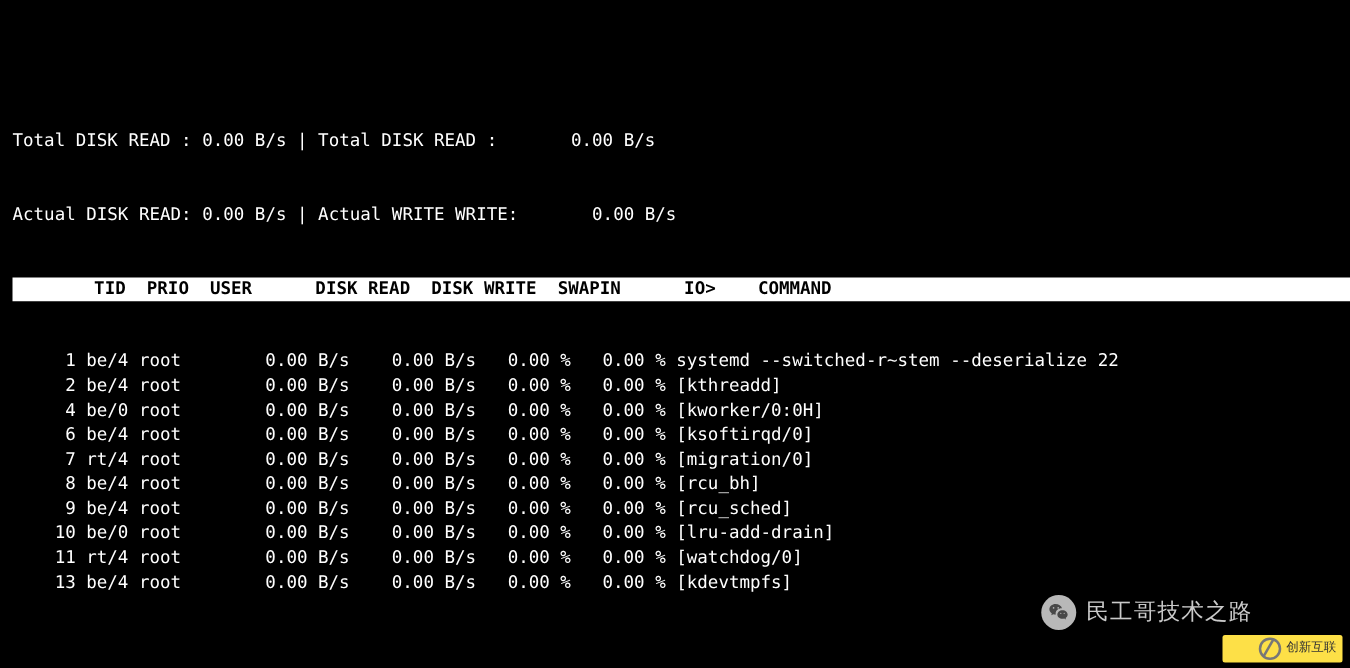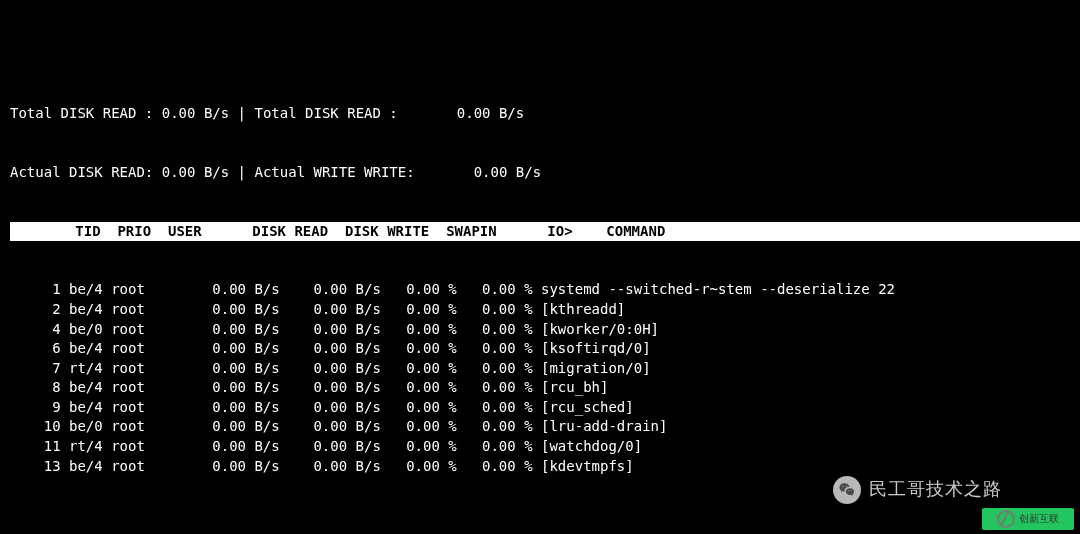--- a/index.html
+++ b/index.html
@@ -54,31 +54,32 @@
   .watermark .wx-text {
     color: #eee;
     font-family: "PingFang SC","Microsoft YaHei",sans-serif;
     font-size: 18px;
     letter-spacing: 1px;
   }
   .brand {
     position: absolute;
     right: 6px;
     bottom: 4px;
-    width: 92px;
+    width: 72px;
     height: 22px;
-    background: #22c55e;
+    background: #fde047;
     color: #333;
     font-family: "PingFang SC","Microsoft YaHei",sans-serif;
     font-size: 10px;
     display: flex;
     align-items: center;
     justify-content: center;
     gap: 4px;
     border-radius: 2px;
+    padding-left: 24px;
   }
   .brand .brand-ico {
     width: 14px; height: 14px;
     border: 2px solid #777;
     border-radius: 50%;
     position: relative;
   }
   .brand .brand-ico::after {
     content:"";
     position:absolute;

